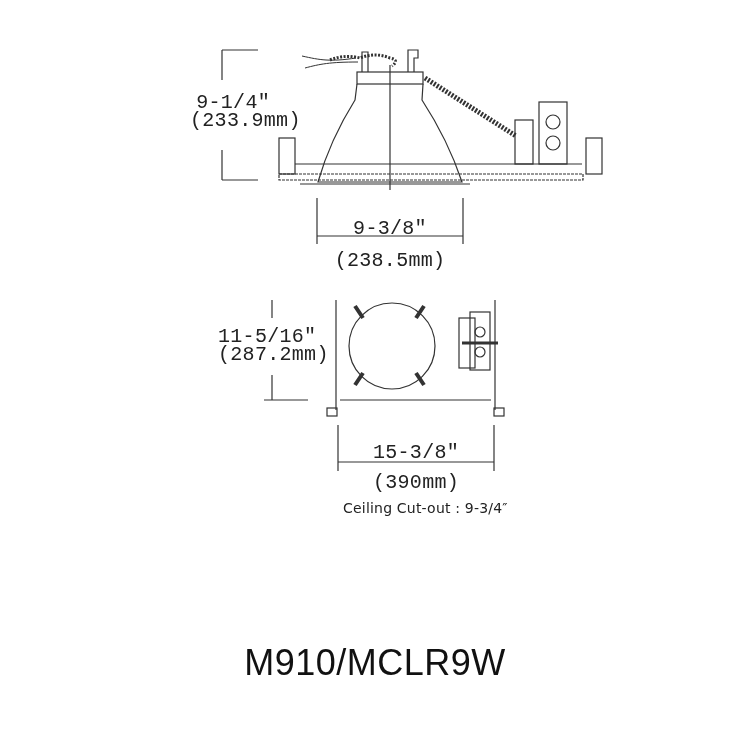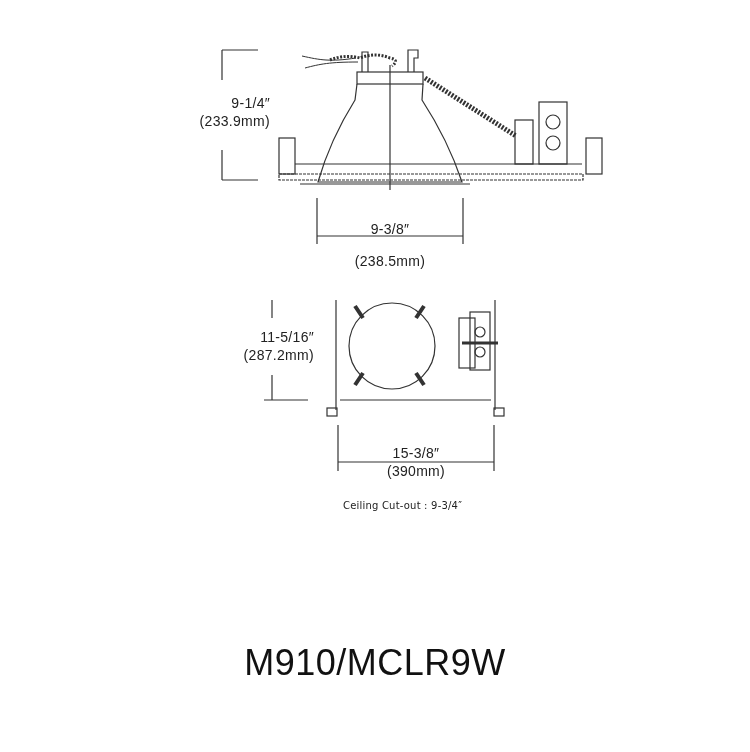--- a/index.html
+++ b/index.html
@@ -1,20 +1,20 @@
 <!DOCTYPE html>
 <html><head>
 <meta charset="utf-8">
 <style>
   html, body { margin:0; padding:0; background:#ffffff; }
   body { width:750px; height:752px; position:relative; overflow:hidden; font-family:"DejaVu Sans", sans-serif; color:#1a1a1a; }
   .abs { position:absolute; }
-  .dim { font-family:Liberation Sans, sans-serif; font-size:14px; line-height:18px; color:#222; text-align:center; white-space:nowrap; letter-spacing:0.3px; }
+  .dim { font-family:Liberation Mono, monospace; font-size:20px; line-height:18px; color:#222; text-align:center; white-space:nowrap; letter-spacing:0.3px; }
   .dim-r { text-align:right; }
-  .cutout { font-family:"DejaVu Sans", sans-serif; font-size:10px; color:#222; white-space:nowrap; letter-spacing:0.2px; }
+  .cutout { font-family:"DejaVu Sans", sans-serif; font-size:14px; color:#222; white-space:nowrap; letter-spacing:0.2px; }
   .model { font-family:"Liberation Sans", sans-serif; font-size:36px; color:#111; white-space:nowrap; letter-spacing:0.5px; }
   svg { position:absolute; left:0; top:0; }
 </style>
 </head>
 <body>
 
 <svg width="750" height="752" viewBox="0 0 750 752" xmlns="http://www.w3.org/2000/svg">
   <g stroke="#333" fill="none" stroke-width="1.2">
 
     <line x1="222" y1="50" x2="258" y2="50"></line>
@@ -83,19 +83,19 @@
   <div style="margin-bottom:14px;">9-3/8″</div>
   <div>(238.5mm)</div>
 </div>
 
 <div class="abs dim dim-r" style="left:218px; top:328px; width:96px;">
   <div>11-5/16″</div>
   <div>(287.2mm)</div>
 </div>
 
 <div class="abs dim" style="left:356px; top:444px; width:120px;">
-  <div style="margin-bottom:0;">15-3/8″</div>
+  <div style="margin-bottom:12px;">15-3/8″</div>
   <div>(390mm)</div>
 </div>
 
 <div class="abs cutout" style="left:343px; top:500px;">Ceiling Cut-out : 9-3/4″</div>
 
 <div class="abs model" style="left:0; top:642px; width:750px; text-align:center;">M910/MCLR9W</div>
 
 </body></html>

